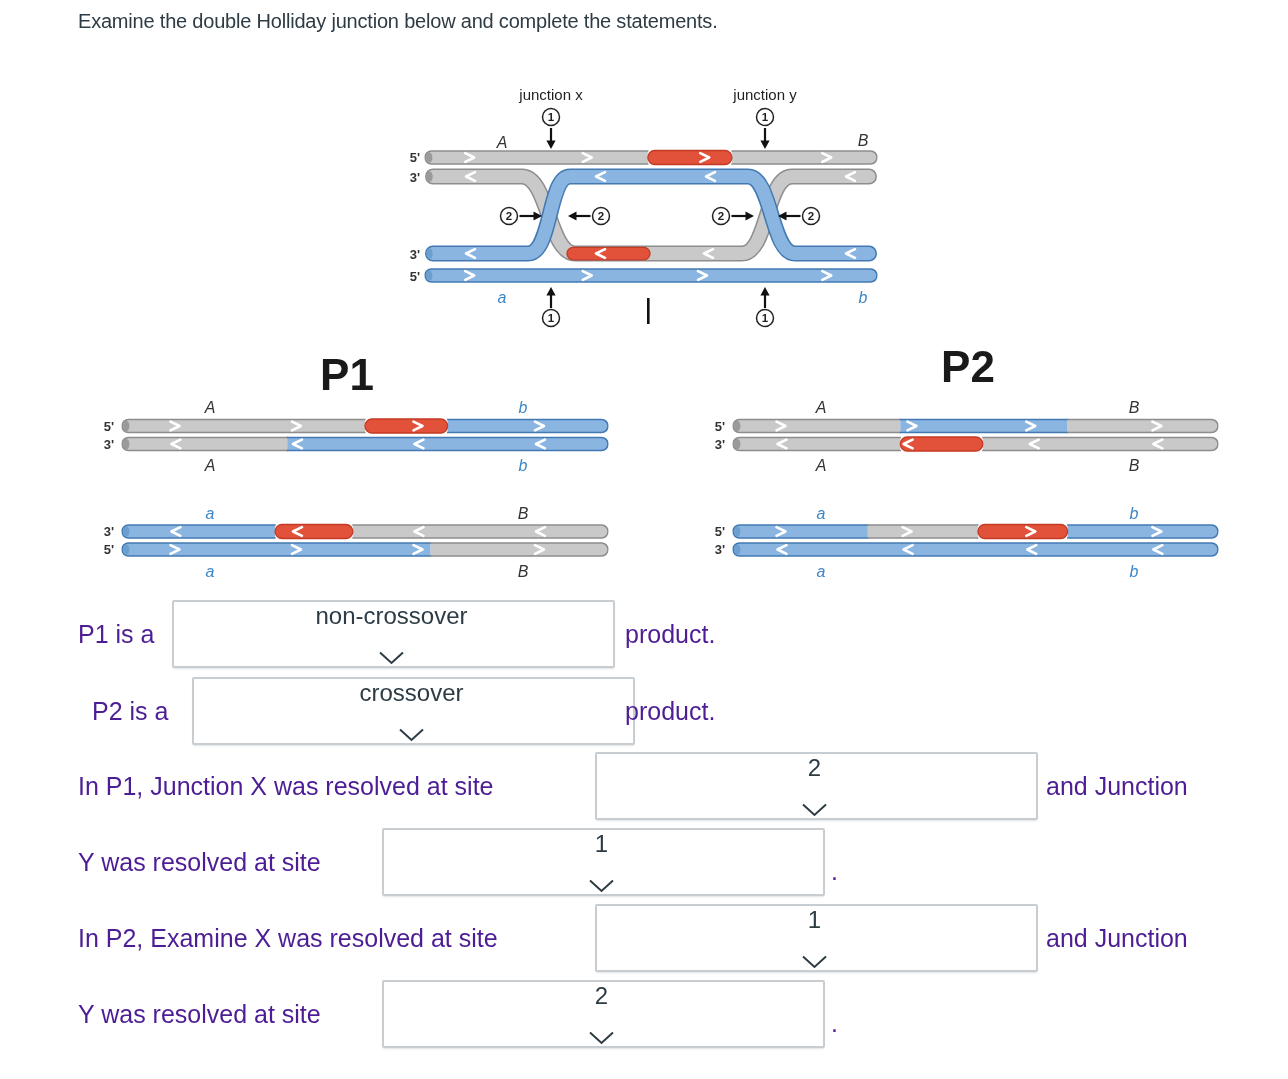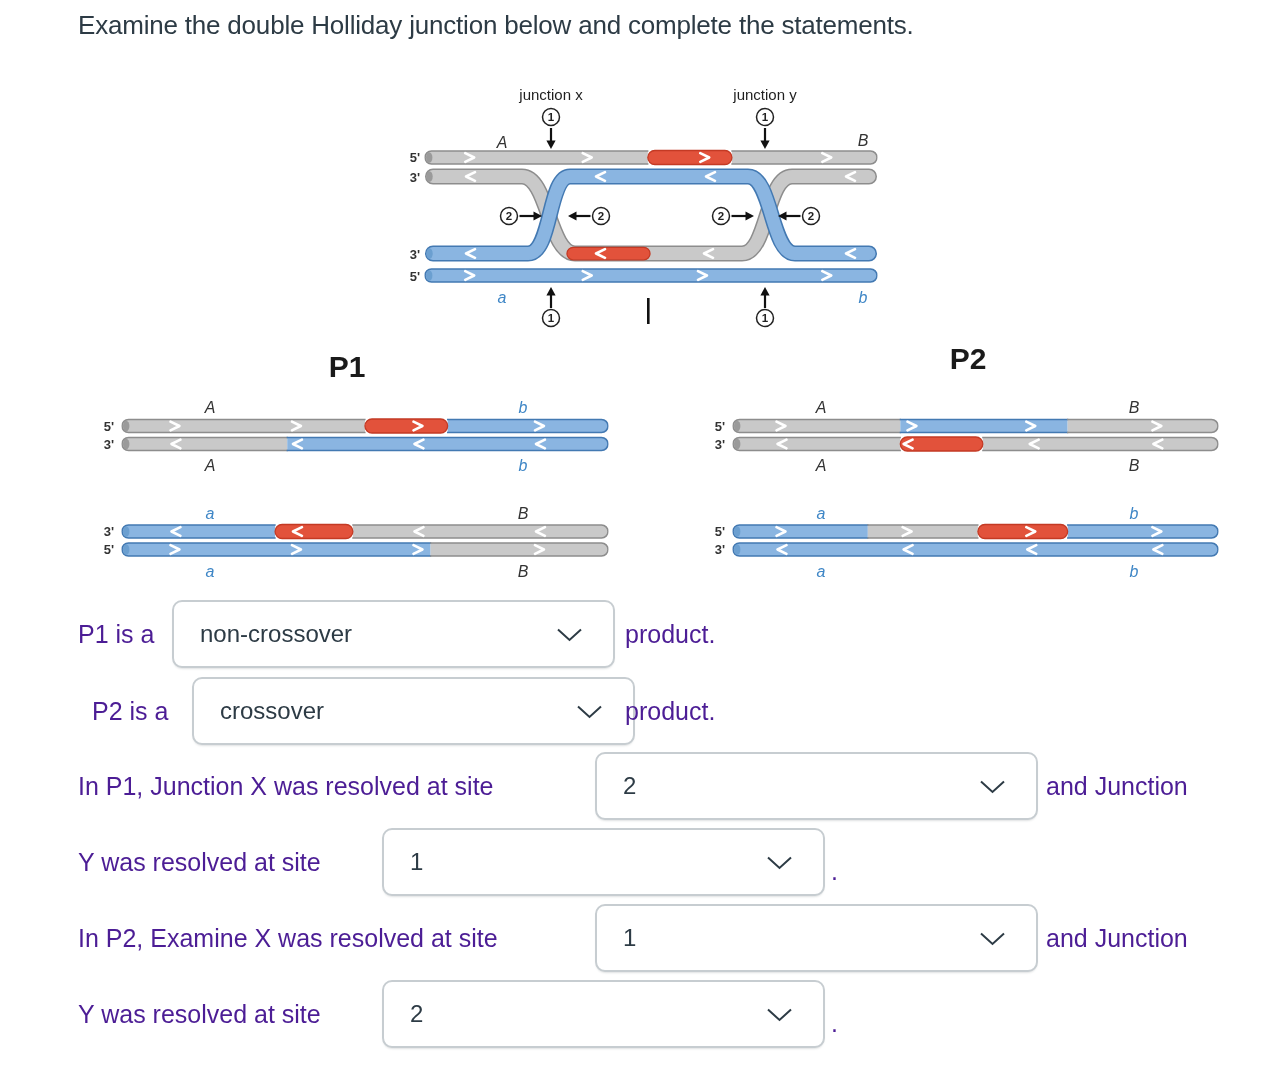--- a/index.html
+++ b/index.html
@@ -1,30 +1,30 @@
 <!DOCTYPE html>
 <html><head>
 <meta charset="utf-8">
 <style>
   html,body{margin:0;padding:0;background:#fff;}
   body{width:1288px;height:1079px;position:relative;font-family:"Liberation Sans","DejaVu Sans",sans-serif;}
   .page{position:absolute;left:0;top:0;width:1288px;height:1079px;background:#fff;overflow:hidden;}
-  .title{position:absolute;left:78px;top:10px;font-size:26px;font-weight:500;color:#2d3b45;letter-spacing:-0.2px;}
-  .pheader{position:absolute;width:120px;text-align:center;font-size:30px;font-weight:600;color:#1a1a1a;}
+  .title{position:absolute;left:78px;top:10px;font-size:20px;font-weight:500;color:#2d3b45;letter-spacing:-0.2px;}
+  .pheader{position:absolute;width:120px;text-align:center;font-size:44px;font-weight:600;color:#1a1a1a;}
   #p1-header{left:287px;top:350px;}
   #p2-header{left:908px;top:342px;}
   #junction-svg{position:absolute;left:388px;top:86px;}
   #p1-svg{position:absolute;left:90px;top:392px;}
   #p2-svg{position:absolute;left:700px;top:392px;}
   svg text{font-family:"Liberation Sans","DejaVu Sans",sans-serif;}
   .stmt-text{position:absolute;height:68px;display:flex;align-items:center;font-size:25px;color:#4c1d95;white-space:nowrap;}
   .stmt-text.low{align-items:flex-end;padding-bottom:10px;box-sizing:border-box;}
-  .dd{position:absolute;width:443px;height:68px;background:#fff;border:2px solid #c7cdd1;border-radius:10px;
+  .dd{position:absolute;width:443px;height:68px;background:#fff;border:2px solid #c7cdd1;border-radius:2px;
       display:flex;align-items:center;justify-content:space-between;padding:0 30px 0 26px;box-sizing:border-box;
-      box-shadow:0 2px 2px -1px rgba(45,59,69,.15);cursor:pointer;}
+      box-shadow:0 2px 2px -1px rgba(45,59,69,.15);cursor:pointer;flex-direction:column;}
   .dd .val{font-size:24px;color:#2d3b45;white-space:nowrap;}
   .dd svg{flex:none;display:block;}
 </style>
 </head>
 <body>
 
 <div class="page">
 
   <div class="title">Examine the double Holliday junction below and complete the statements.</div>
 

